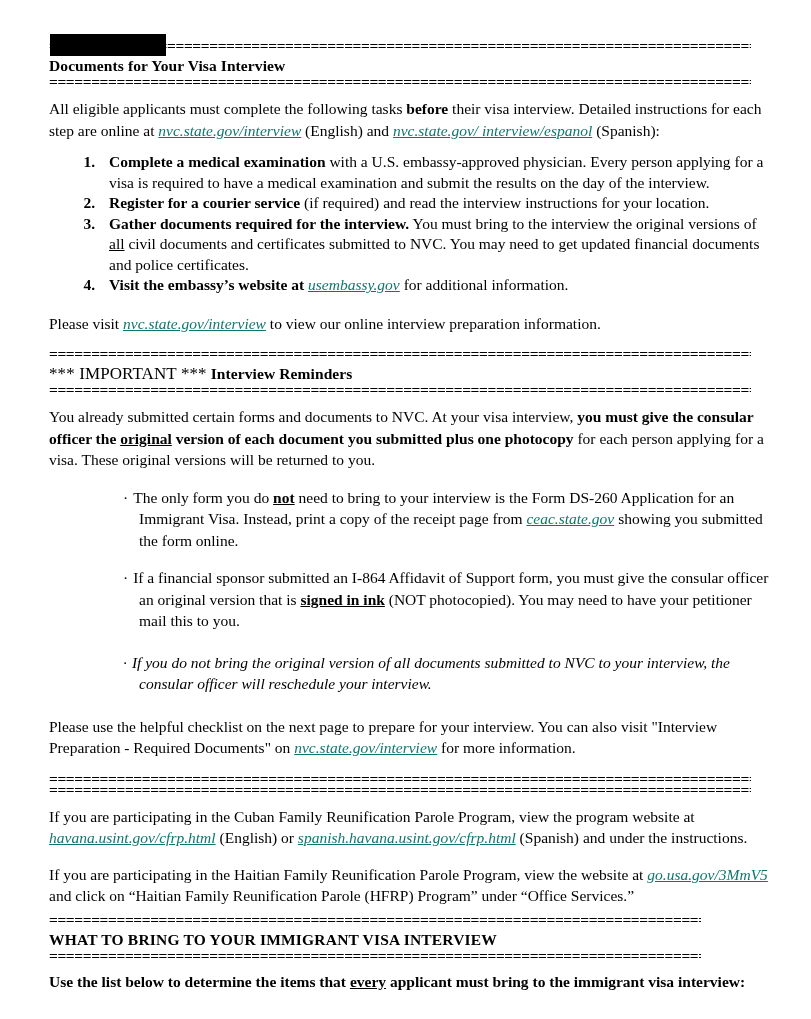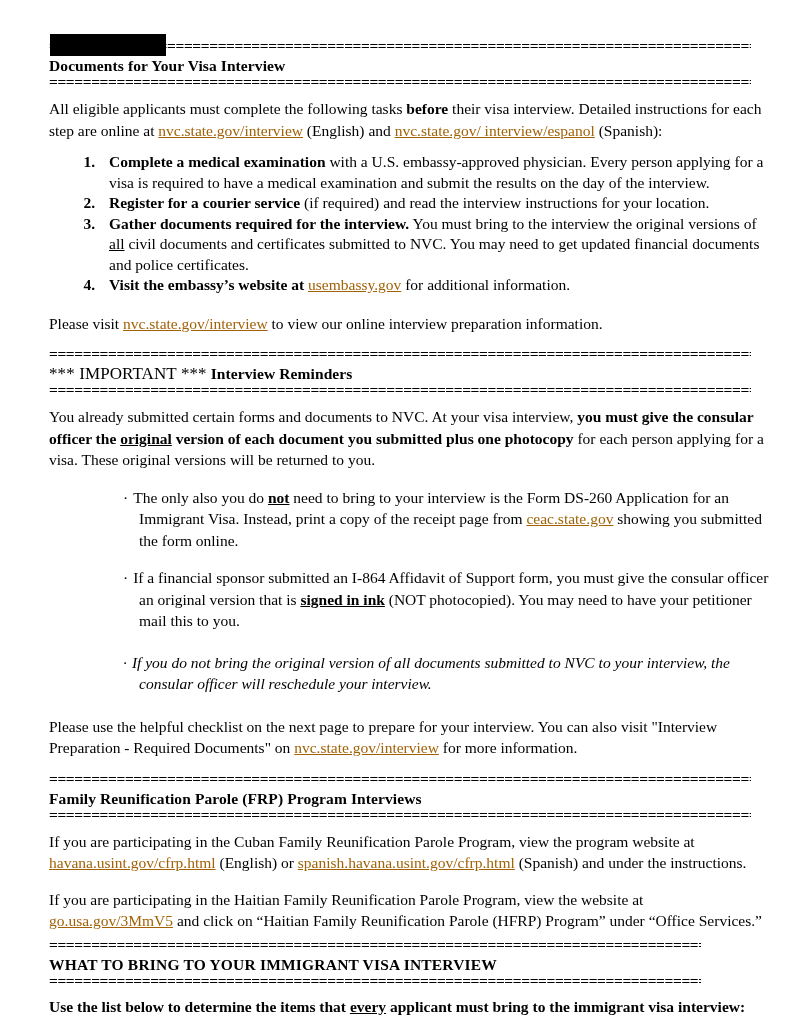--- a/index.html
+++ b/index.html
@@ -72,23 +72,24 @@
     font-size: 15.5px;
     line-height: 21.5px;
     margin: 9px 0 0 0;
     text-align: left;
   }
 
   b { font-weight: 700; }
   u { text-decoration: underline; }
 
   a.link {
-    color: #a16207;
+    color: #0f766e;
     text-decoration: underline;
     cursor: pointer;
+    font-style: italic;
   }
 
   
   ol.tasks {
     margin: 11px 0 0 0;
     padding-left: 50px;
     font-size: 15.5px;
     line-height: 20.5px;
   }
   ol.tasks > li {
@@ -143,34 +144,33 @@
 
   <div class="spacer-16"></div>
 
   <div>
     <div class="rule long">==========================================================================================</div>
     <h1 class="section"><span class="important-big">*** IMPORTANT ***</span><span class="important-small"> Interview Reminders</span></h1>
     <div class="rule long">==========================================================================================</div>
 
     <p class="body"><span>You already submitted certain forms and documents to NVC. At your visa interview, </span><b>you must give the consular officer the </b><b><u>original</u></b><b> version of each document you submitted plus one photocopy</b><span> for each person applying for a visa. These original versions will be returned to you.</span></p>
 
-    <p class="dotitem"><span class="dot">·</span><span>The only also you do </span><b><u>not</u></b><span> need to bring to your interview is the Form DS-260 Application for an Immigrant Visa. Instead, print a copy of the receipt page from </span><a class="link">ceac.state.gov</a><span> showing you submitted the form online.</span></p>
+    <p class="dotitem"><span class="dot">·</span><span>The only form you do </span><b><u>not</u></b><span> need to bring to your interview is the Form DS-260 Application for an Immigrant Visa. Instead, print a copy of the receipt page from </span><a class="link">ceac.state.gov</a><span> showing you submitted the form online.</span></p>
 
     <p class="dotitem"><span class="dot">·</span><span>If a financial sponsor submitted an I-864 Affidavit of Support form, you must give the consular officer an original version that is </span><b><u>signed in ink</u></b><span> (NOT photocopied). You may need to have your petitioner mail this to you.</span></p>
 
     <p class="dotitem italic" style="margin-top:20px"><span class="dot">·</span><span>If you do not bring the original version of all documents submitted to NVC to your interview, the consular officer will reschedule your interview.</span></p>
 
     <p class="body" style="margin-top:21px"><span>Please use the helpful checklist on the next page to prepare for your interview. You can also visit "Interview Preparation - Required Documents" on </span><a class="link">nvc.state.gov/interview</a><span> for more information.</span></p>
   </div>
 
   <div class="spacer-16"></div>
 
   <div>
     <div class="rule long">==========================================================================================</div>
-    <h1 class="section">Family Reunification Parole (FRP) Program Interviews</h1>
     <div class="rule long">==========================================================================================</div>
 
     <p class="body"><span>If you are participating in the Cuban Family Reunification Parole Program, view the program website at </span><a class="link">havana.usint.gov/cfrp.html</a><span> (English) or </span><a class="link">spanish.havana.usint.gov/cfrp.html</a><span> (Spanish) and under the instructions.</span></p>
 
     <p class="body" style="margin-top:15px"><span>If you are participating in the Haitian Family Reunification Parole Program, view the website at </span><a class="link">go.usa.gov/3MmV5</a><span> and click on “Haitian Family Reunification Parole (HFRP) Program” under “Office Services.”</span></p>
   </div>
 
   <div style="height:9px"></div>
 
   <div>

